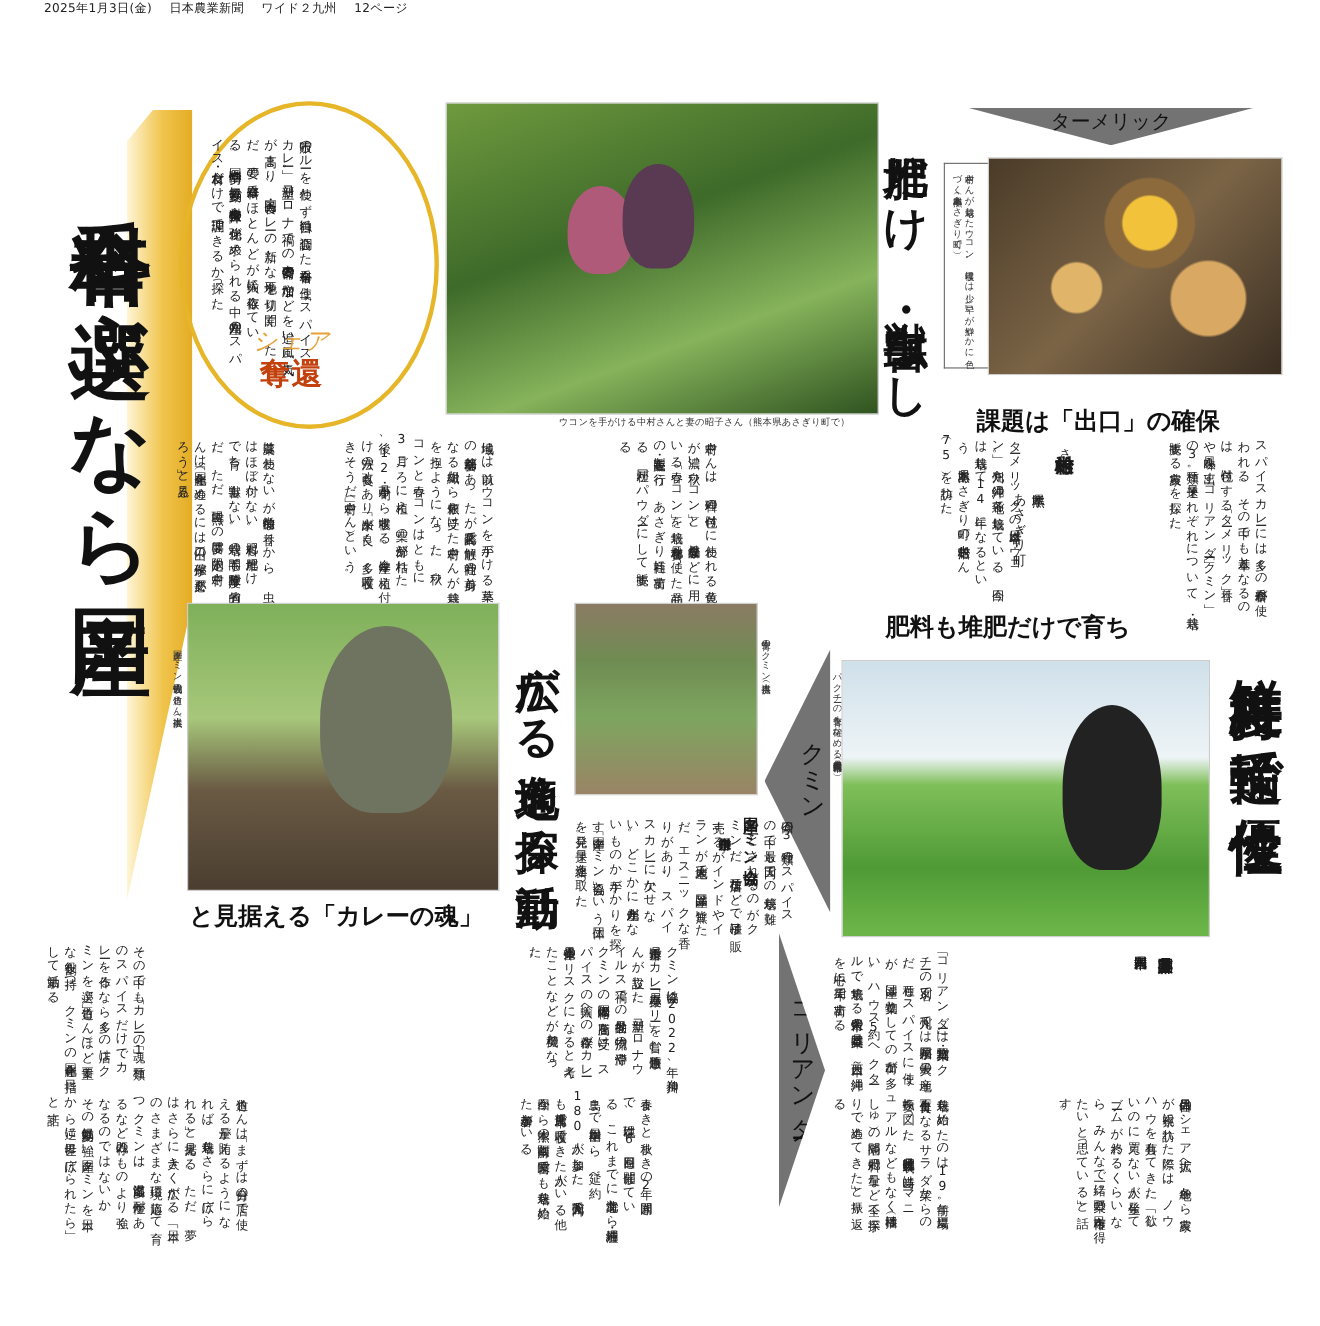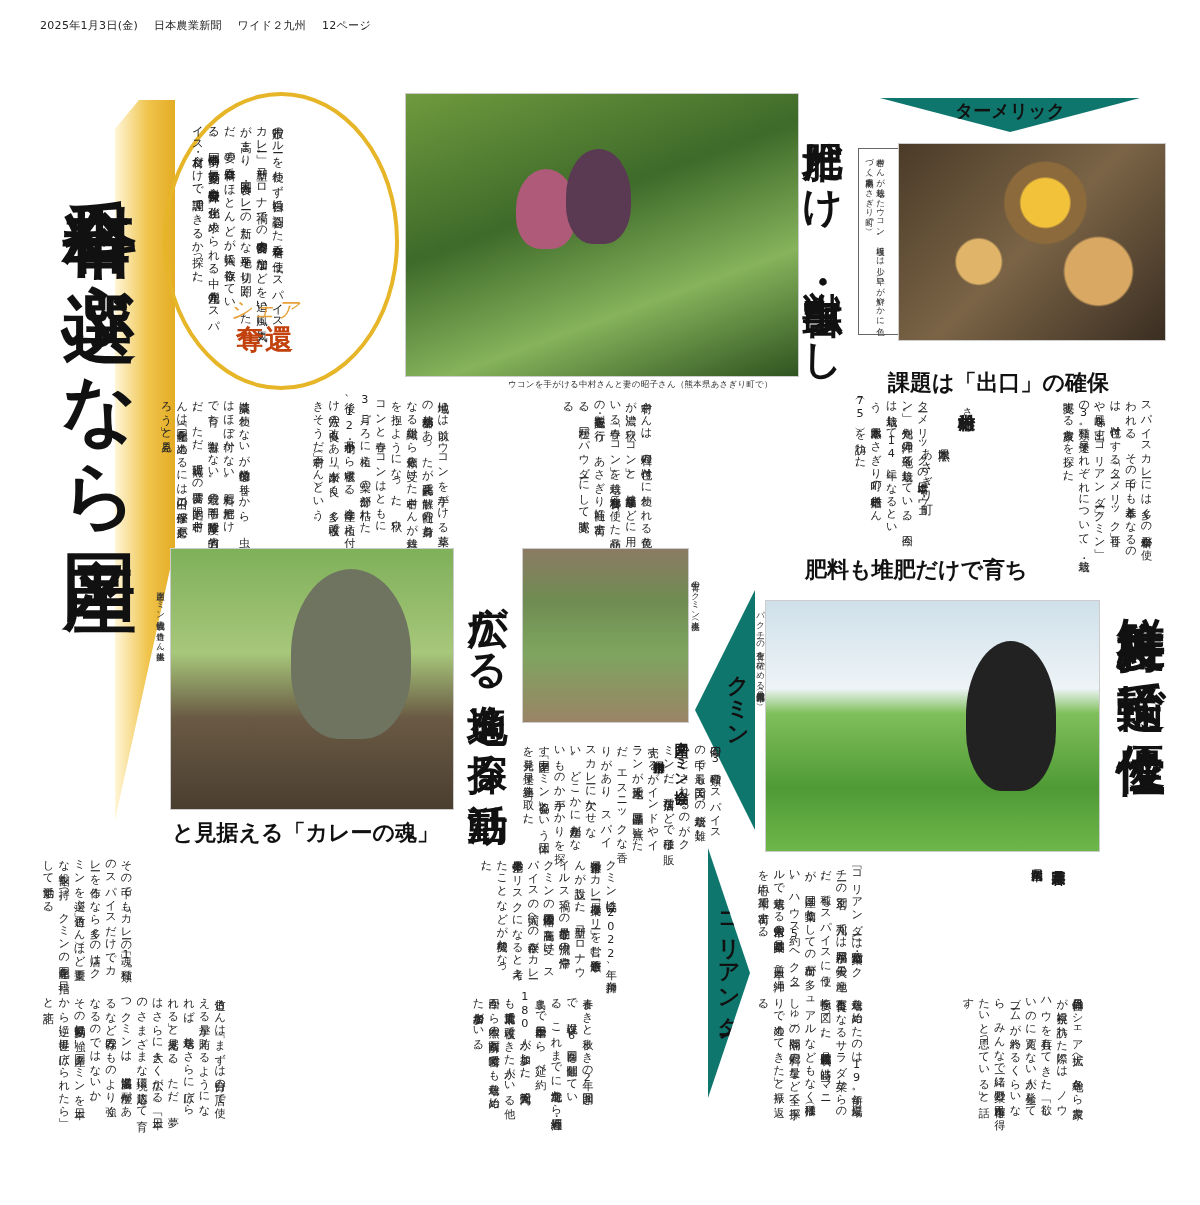--- a/index.html
+++ b/index.html
@@ -1,37 +1,37 @@
 <!DOCTYPE html>
 <html><head>
 <meta charset="utf-8">
 <style>
   html,body{margin:0;padding:0;background:#fff;}
   body{width:1200px;height:1205px;position:relative;overflow:hidden;font-family:"DejaVu Sans","Liberation Sans",sans-serif;color:#1a1a1a;}
   .abs{position:absolute;}
-  .hdr{left:40px;top:18px;font-size:11px;color:#222;white-space:nowrap;letter-spacing:0.3px;}
+  .hdr{left:40px;top:0;font-size:11px;color:#222;white-space:nowrap;letter-spacing:0.3px;}
   .hdr span{margin-right:12px;}
   .foot{left:928px;top:1180px;font-size:10px;color:#222;white-space:nowrap;margin-top:44px;}
   .v{writing-mode:vertical-rl;text-orientation:upright;}
   .serif{font-family:"DejaVu Serif","Liberation Serif",serif;}
   .body-txt{font-size:11.2px;line-height:15.6px;letter-spacing:0.5px;color:#222;}
   .cap{font-size:8.5px;line-height:11px;color:#333;letter-spacing:0.2px;}
   .photo{border:1px solid #ccc;overflow:hidden;}
   
   .title-band{left:60px;top:100px;width:100px;height:720px;}
   .title-band .stripe{position:absolute;left:55px;top:0;width:60px;height:720px;
     background:linear-gradient(90deg,#fff6d8 0%,#f0c44c 55%,#e4ac24 100%);
     clip-path:polygon(40% 0,100% 0,100% 62%,0 100%,0 4%);}
   .main-title{left:58px;top:140px;font-size:74px;font-weight:bold;line-height:86px;letter-spacing:2px;color:#111;height:660px;}
   .oval{left:163px;top:92px;width:236px;height:298px;border:4px solid #e6b528;border-radius:50%;box-sizing:border-box;}
   .lead{left:190px;top:118px;height:210px;font-size:11.5px;line-height:16px;letter-spacing:0.8px;}
   .logo{left:220px;top:295px;width:90px;height:75px;text-align:center;}
   .logo .l1{font-size:22px;font-weight:normal;color:#e8a23a;font-style:italic;letter-spacing:1px;}
   .logo .l2{font-size:28px;font-weight:bold;color:#c2410c;letter-spacing:1px;line-height:30px;}
-  .tag-arrow{background:#0f766e;color:#111;font-weight:bold;}
+  .tag-arrow{background:#737373;color:#111;font-weight:normal;}
   .tag-tumeric{left:880px;top:98px;width:260px;height:34px;clip-path:polygon(0 0,100% 0,50% 100%);font-size:18px;text-align:center;line-height:26px;}
   .tag-cumin{left:695px;top:590px;width:60px;height:240px;clip-path:polygon(100% 0,100% 100%,0 50%);}
   .tag-cumin .t{position:absolute;left:28px;top:70px;font-size:22px;}
   .tag-corr{left:708px;top:848px;width:42px;height:250px;clip-path:polygon(0 0,0 100%,100% 50%);}
   .tag-corr .t{position:absolute;left:6px;top:50px;font-size:22px;}
   .h-big{font-weight:bold;color:#111;}
   .grn{background:linear-gradient(160deg,#6f9a3e,#3e6a2a 40%,#86b35b 70%,#2f5320);}
   .turm{background:radial-gradient(circle at 55% 30%,#f2c23a 0 12%,#8c6a3b 13% 20%,transparent 21%),radial-gradient(circle at 30% 60%,#e0b56a 0 10%,transparent 11%),radial-gradient(circle at 75% 65%,#d9a862 0 14%,transparent 15%),linear-gradient(135deg,#4a3b28,#7b6446 50%,#3a2e22);}
   .field{background:linear-gradient(180deg,#cfe0ea 0%,#eef4f7 35%,#7fbf5a 45%,#4f9a35 75%,#6db74a 100%);}
   .garden{background:linear-gradient(180deg,#7fb05a 0%,#a7c77a 40%,#6a5a44 65%,#4a3e30 100%);}

